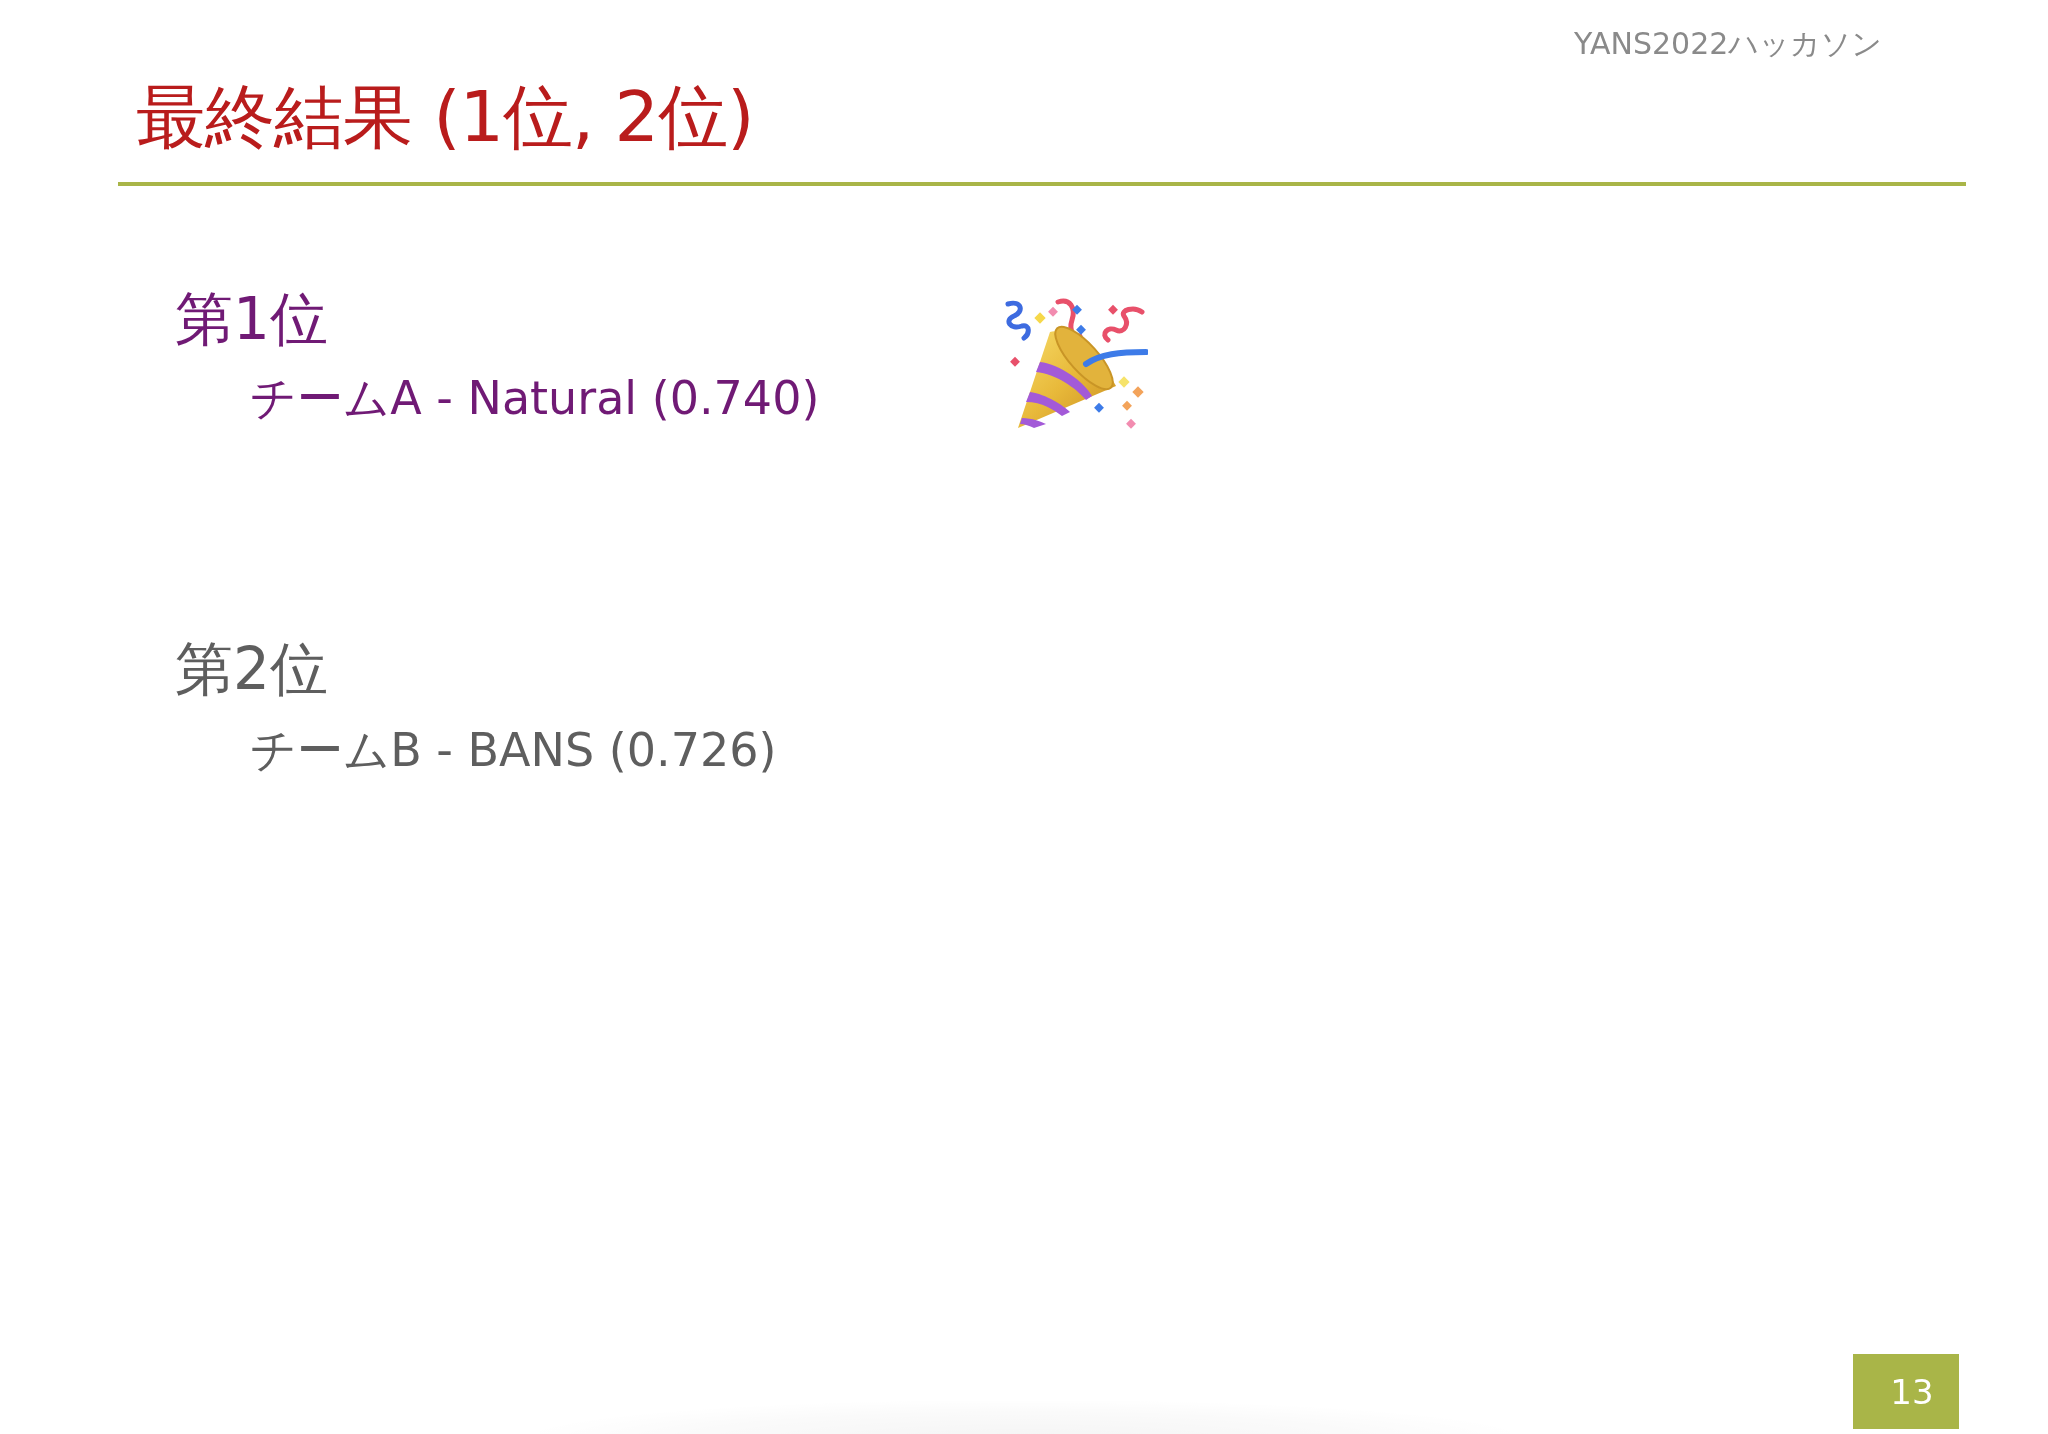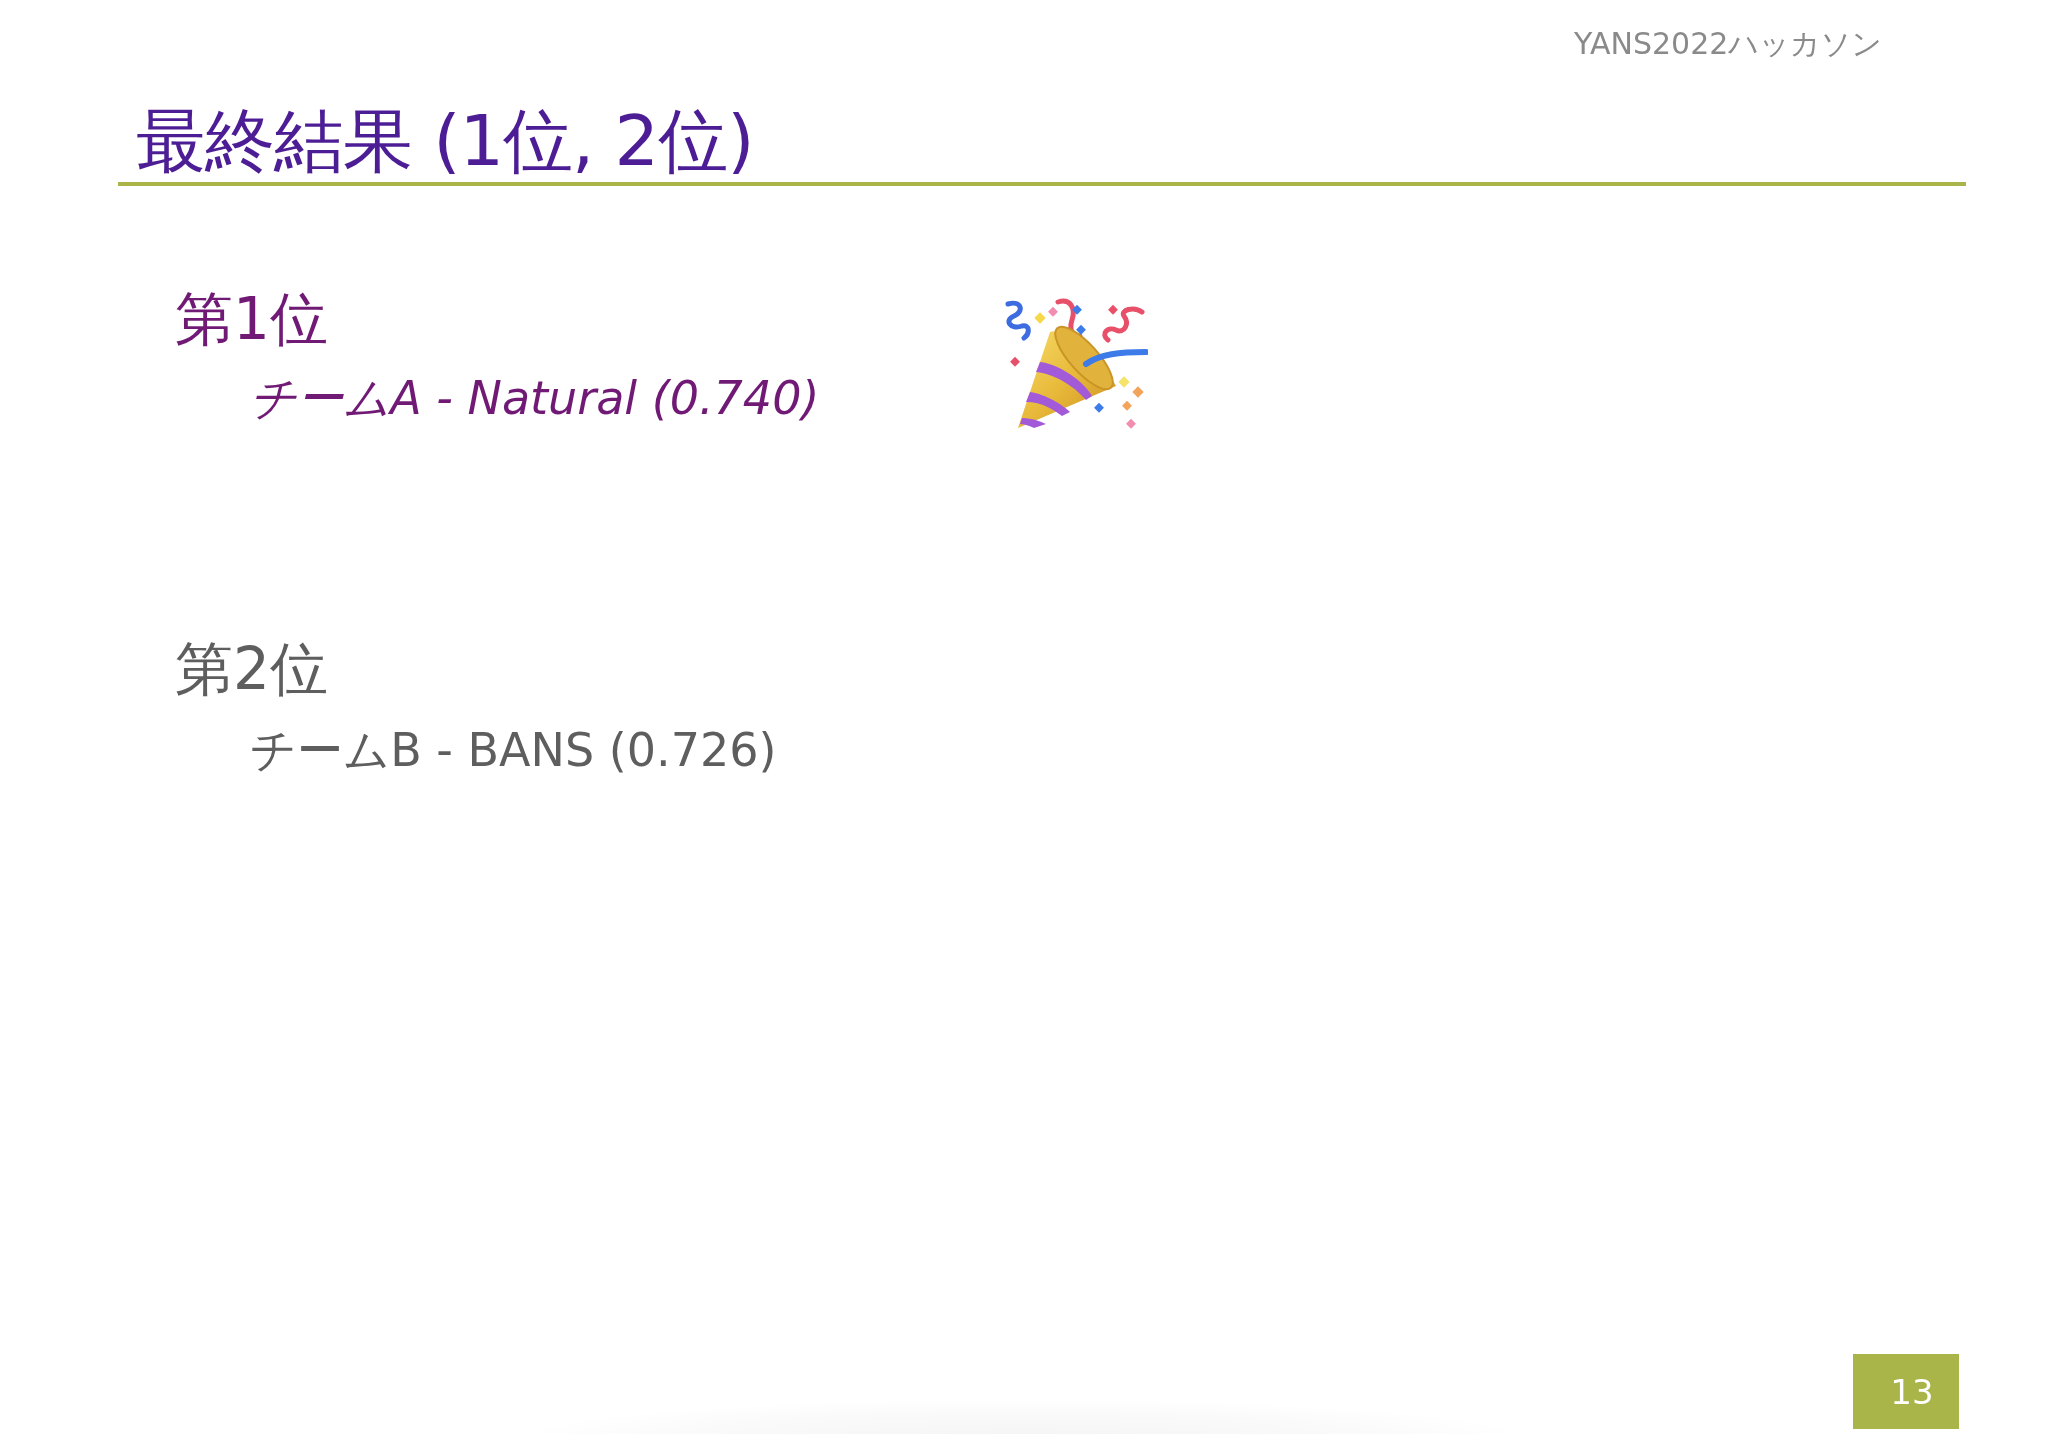--- a/index.html
+++ b/index.html
@@ -29,25 +29,24 @@
     color: #8a8a8a;
     letter-spacing: 0px;
     white-space: nowrap;
     line-height: 40px;
   }
   .title {
     position: absolute;
     left: 136px;
     top: 66px;
     font-size: 70px;
-    color: #4c1d95;
+    color: #b91c1c;
     white-space: nowrap;
     line-height: 90px;
     letter-spacing: -1px;
-    margin-top: 24px;
   }
   .title-rule {
     position: absolute;
     left: 118px;
     top: 176px;
     width: 1848px;
     height: 4px;
     background: #a9b548;
   }
   .rank-heading {
@@ -60,21 +59,21 @@
   .rank-detail {
     position: absolute;
     left: 250px;
     font-size: 46px;
     line-height: 60px;
     white-space: nowrap;
   }
   .first { color: #701a75; }
   .second { color: #5e5e5e; }
   .r1-heading { top: 278px; }
-  .r1-detail { top: 362px; font-style: italic; }
+  .r1-detail { top: 362px; }
   .r2-heading { top: 628px; }
   .r2-detail { top: 714px; }
 
   .party-popper {
     position: absolute;
     left: 1000px;
     top: 290px;
     width: 148px;
     height: 140px;
   }

